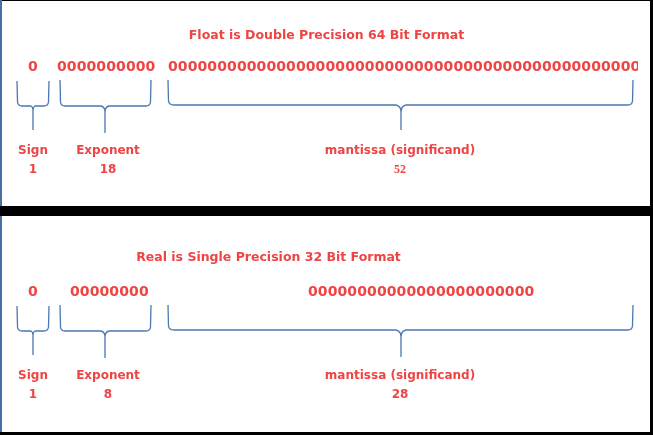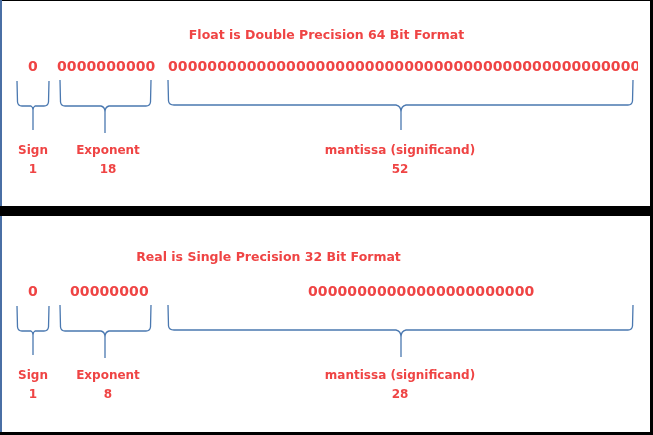--- a/index.html
+++ b/index.html
@@ -31,21 +31,21 @@
 
     <div class="txt bits" style="left:28px; top:58px;">0</div>
     <div class="txt bits" style="left:57px; top:58px; width:98px; overflow:hidden;">00000000000</div>
     <div class="txt bits" style="left:168px; top:58px; width:470px; overflow:hidden;">0000000000000000000000000000000000000000000000000000</div>
 
     <div class="txt label" style="left:13px; width:40px; top:143px;">Sign</div>
     <div class="txt label" style="left:13px; width:40px; top:162px;">1</div>
     <div class="txt label" style="left:68px; width:80px; top:143px;">Exponent</div>
     <div class="txt label" style="left:68px; width:80px; top:162px;">18</div>
     <div class="txt label" style="left:310px; width:180px; top:143px;">mantissa (significand)</div>
-    <div class="txt label" style="left:310px; width:180px; top:162px;">52</div>
+    <div class="txt label" style="left:310px; width:180px; top:162px;font-family:Liberation Serif, serif;">52</div>
   </div>
 
   <div>
     <div class="txt title" style="left:0; width:537px; text-align:center; top:249px;">Real is Single Precision 32 Bit Format</div>
 
     <div class="txt bits" style="left:28px; top:283px;">0</div>
     <div class="txt bits" style="left:70px; top:283px;">00000000</div>
     <div class="txt bits" style="left:308px; top:283px;text-align:center;">00000000000000000000000</div>
 
     <div class="txt label" style="left:13px; width:40px; top:368px;">Sign</div>

